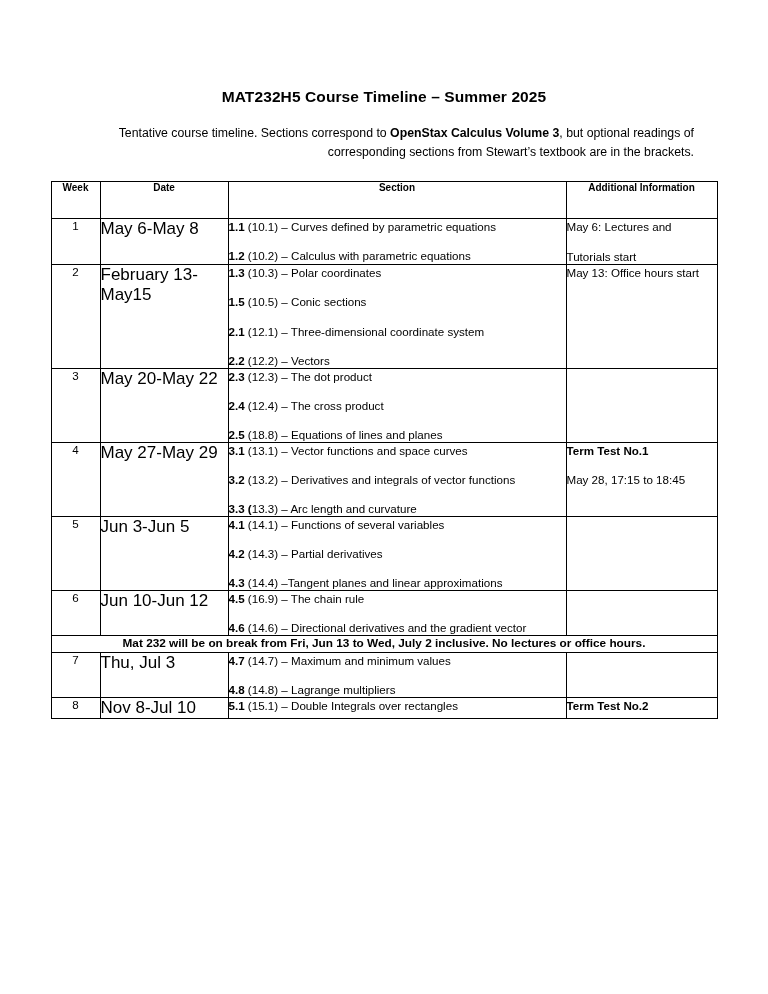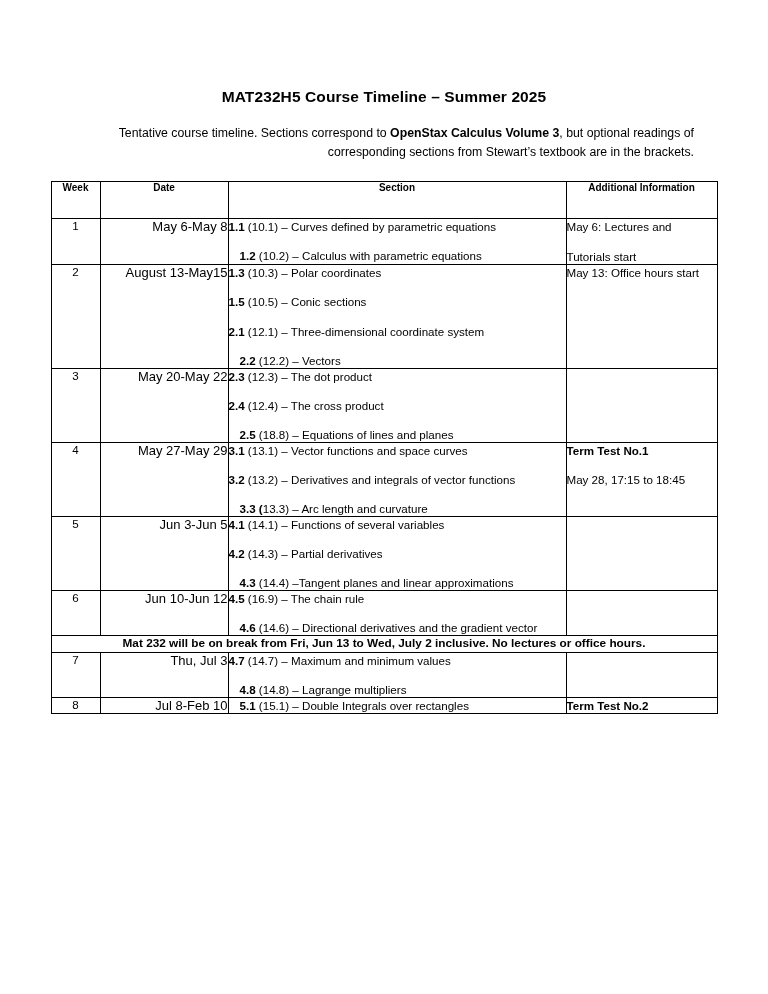--- a/index.html
+++ b/index.html
@@ -72,38 +72,38 @@
     padding: 4px 3px;
   }
   th.h-info { padding-left: 7px; text-align: center; }
 
   td.week-cell {
     text-align: center;
     padding-top: 10px;
     font-size: 11.6px;
   }
   td.date-cell {
-    text-align: right;
+    text-align: left;
     padding-top: 10px;
-    font-size: 13px;
+    font-size: 17px;
   }
   td.section-cell {
     padding: 10px 6px 11px 8px;
   }
   td.info-cell {
     padding: 10px 6px 11px 8px;
     line-height: 1.35;
   }
 
   .sec-line {
     margin: 0 0 14px 0;
     line-height: 1.3;
     white-space: nowrap;
   }
-  .sec-line:last-child { margin-bottom: 0; padding-left: 11px; }
+  .sec-line:last-child { margin-bottom: 0; }
   .sec-num { font-weight: bold; }
 
   .info-line {
     margin: 0 0 14px 0;
     line-height: 1.35;
   }
   .info-line:last-child { margin-bottom: 0; }
   .info-line.tight { margin-bottom: 0; }
   .info-line.bold { font-weight: bold; }
 
@@ -150,21 +150,21 @@
               <div class="sec-line"><span class="sec-num">1.1</span><span> (10.1) – Curves defined by parametric equations</span></div>
               <div class="sec-line"><span class="sec-num">1.2</span><span> (10.2) – Calculus with parametric equations</span></div>
             </td>
             <td class="info-cell">
               <div class="info-line">May 6: Lectures and</div>
               <div class="info-line">Tutorials start</div>
             </td>
           </tr>
           <tr>
             <td class="week-cell">2</td>
-            <td class="date-cell">August 13-May15</td>
+            <td class="date-cell">February 13-May15</td>
             <td class="section-cell">
               <div class="sec-line"><span class="sec-num">1.3</span><span> (10.3) – Polar coordinates</span></div>
               <div class="sec-line"><span class="sec-num">1.5</span><span> (10.5) – Conic sections</span></div>
               <div class="sec-line"><span class="sec-num">2.1</span><span> (12.1) – Three-dimensional coordinate system</span></div>
               <div class="sec-line"><span class="sec-num">2.2</span><span> (12.2) – Vectors</span></div>
             </td>
             <td class="info-cell">
               <div class="info-line tight">May 13: Office hours start</div>
             </td>
           </tr>
@@ -217,21 +217,21 @@
             <td class="week-cell">7</td>
             <td class="date-cell">Thu, Jul 3</td>
             <td class="section-cell">
               <div class="sec-line"><span class="sec-num">4.7</span><span> (14.7) – Maximum and minimum values</span></div>
               <div class="sec-line"><span class="sec-num">4.8</span><span> (14.8) – Lagrange multipliers</span></div>
             </td>
             <td class="info-cell"></td>
           </tr>
           <tr>
             <td class="week-cell">8</td>
-            <td class="date-cell">Jul 8-Feb 10</td>
+            <td class="date-cell">Nov 8-Jul 10</td>
             <td class="section-cell">
               <div class="sec-line"><span class="sec-num">5.1</span><span> (15.1) – Double Integrals over rectangles</span></div>
             </td>
             <td class="info-cell">
               <div class="info-line bold">Term Test No.2</div>
             </td>
           </tr>
         </tbody>
     </table>
   </div>

